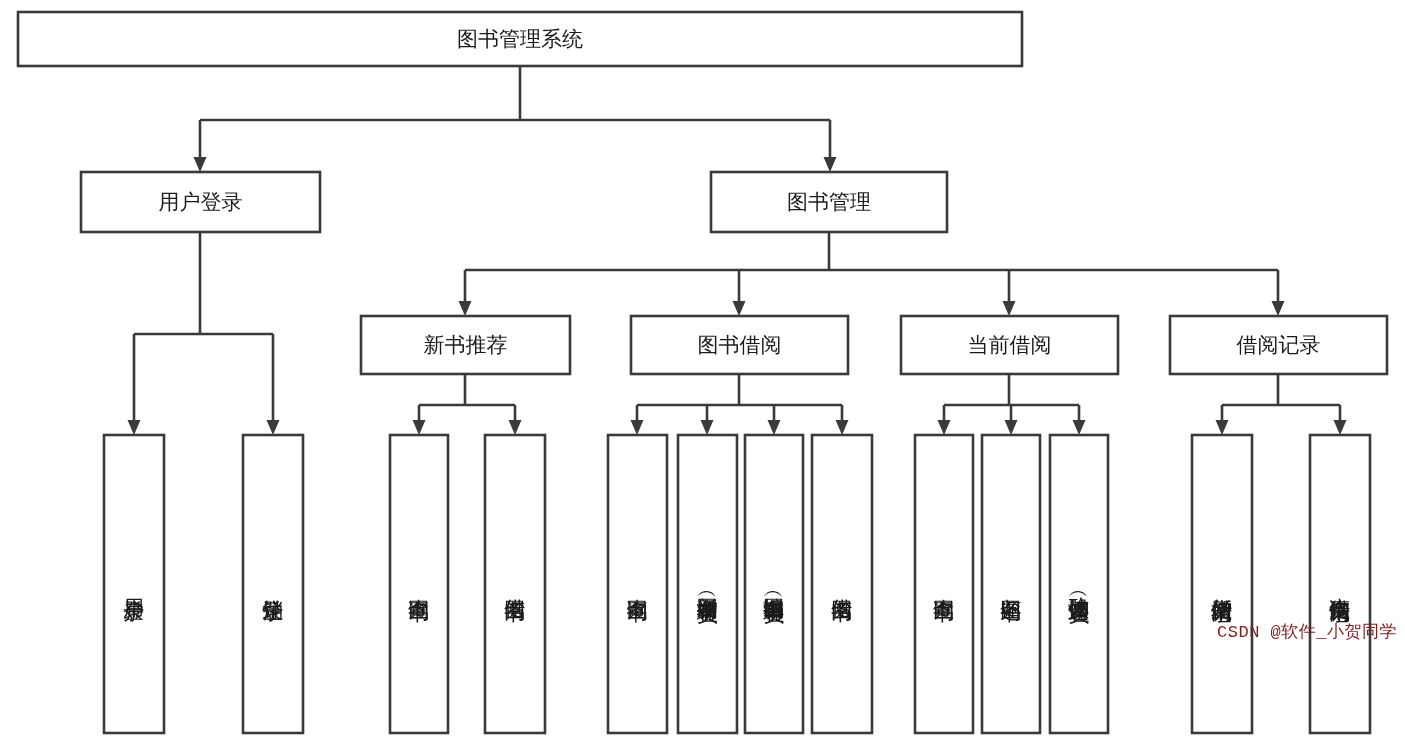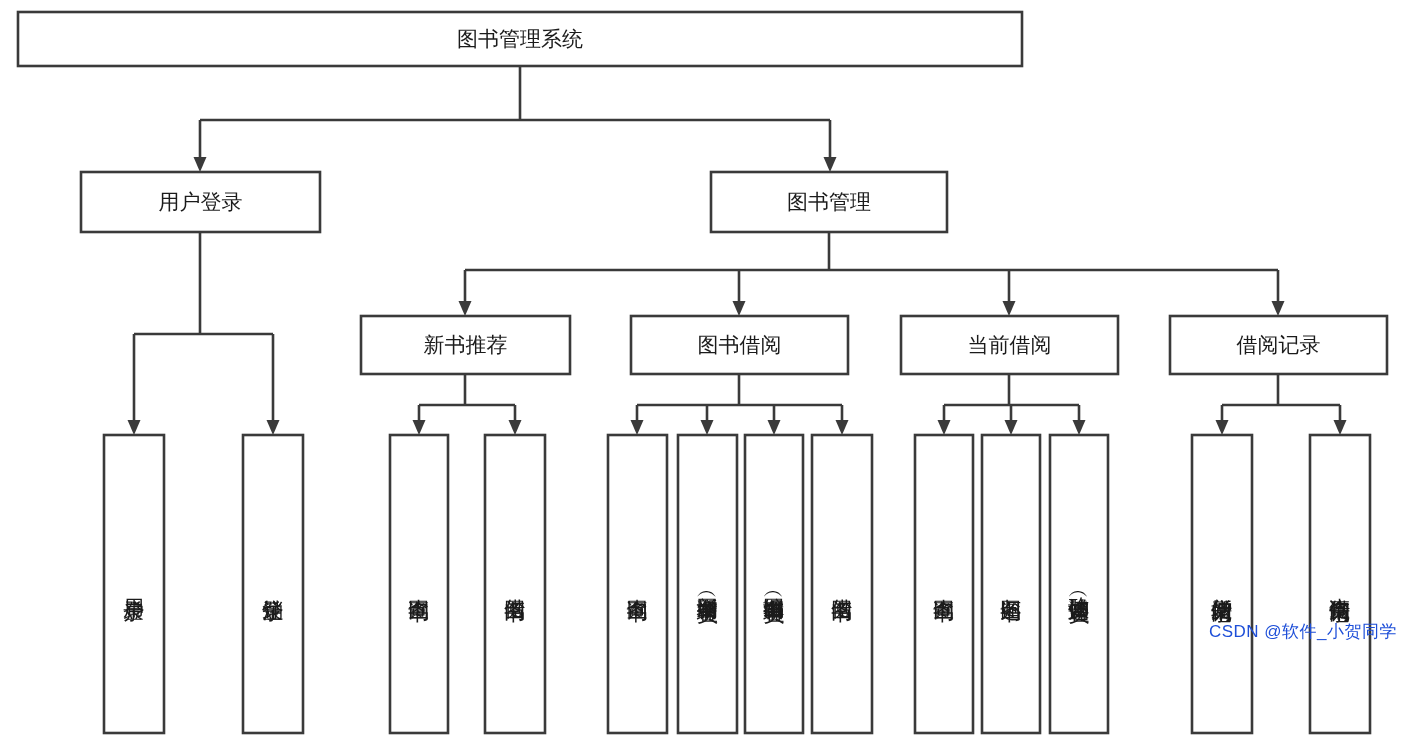--- a/index.html
+++ b/index.html
@@ -62,23 +62,23 @@
     display: flex;
     align-items: center;
     justify-content: center;
     white-space: nowrap;
     pointer-events: none;
   }
   .watermark {
     position: absolute;
     right: 8px;
     bottom: 6px;
-    font-family: Liberation Sans, sans-serif;
+    font-family: Liberation Mono, monospace;
     font-size: 17px;
-    color: #1d4ed8;
+    color: #7f1d1d;
     letter-spacing: 0.5px;
     white-space: nowrap;
   }
 </style>
 </head>
 <body>
 
 <div id="diagram-root">
 
   <svg class="flow" viewBox="0 0 1405 747">

